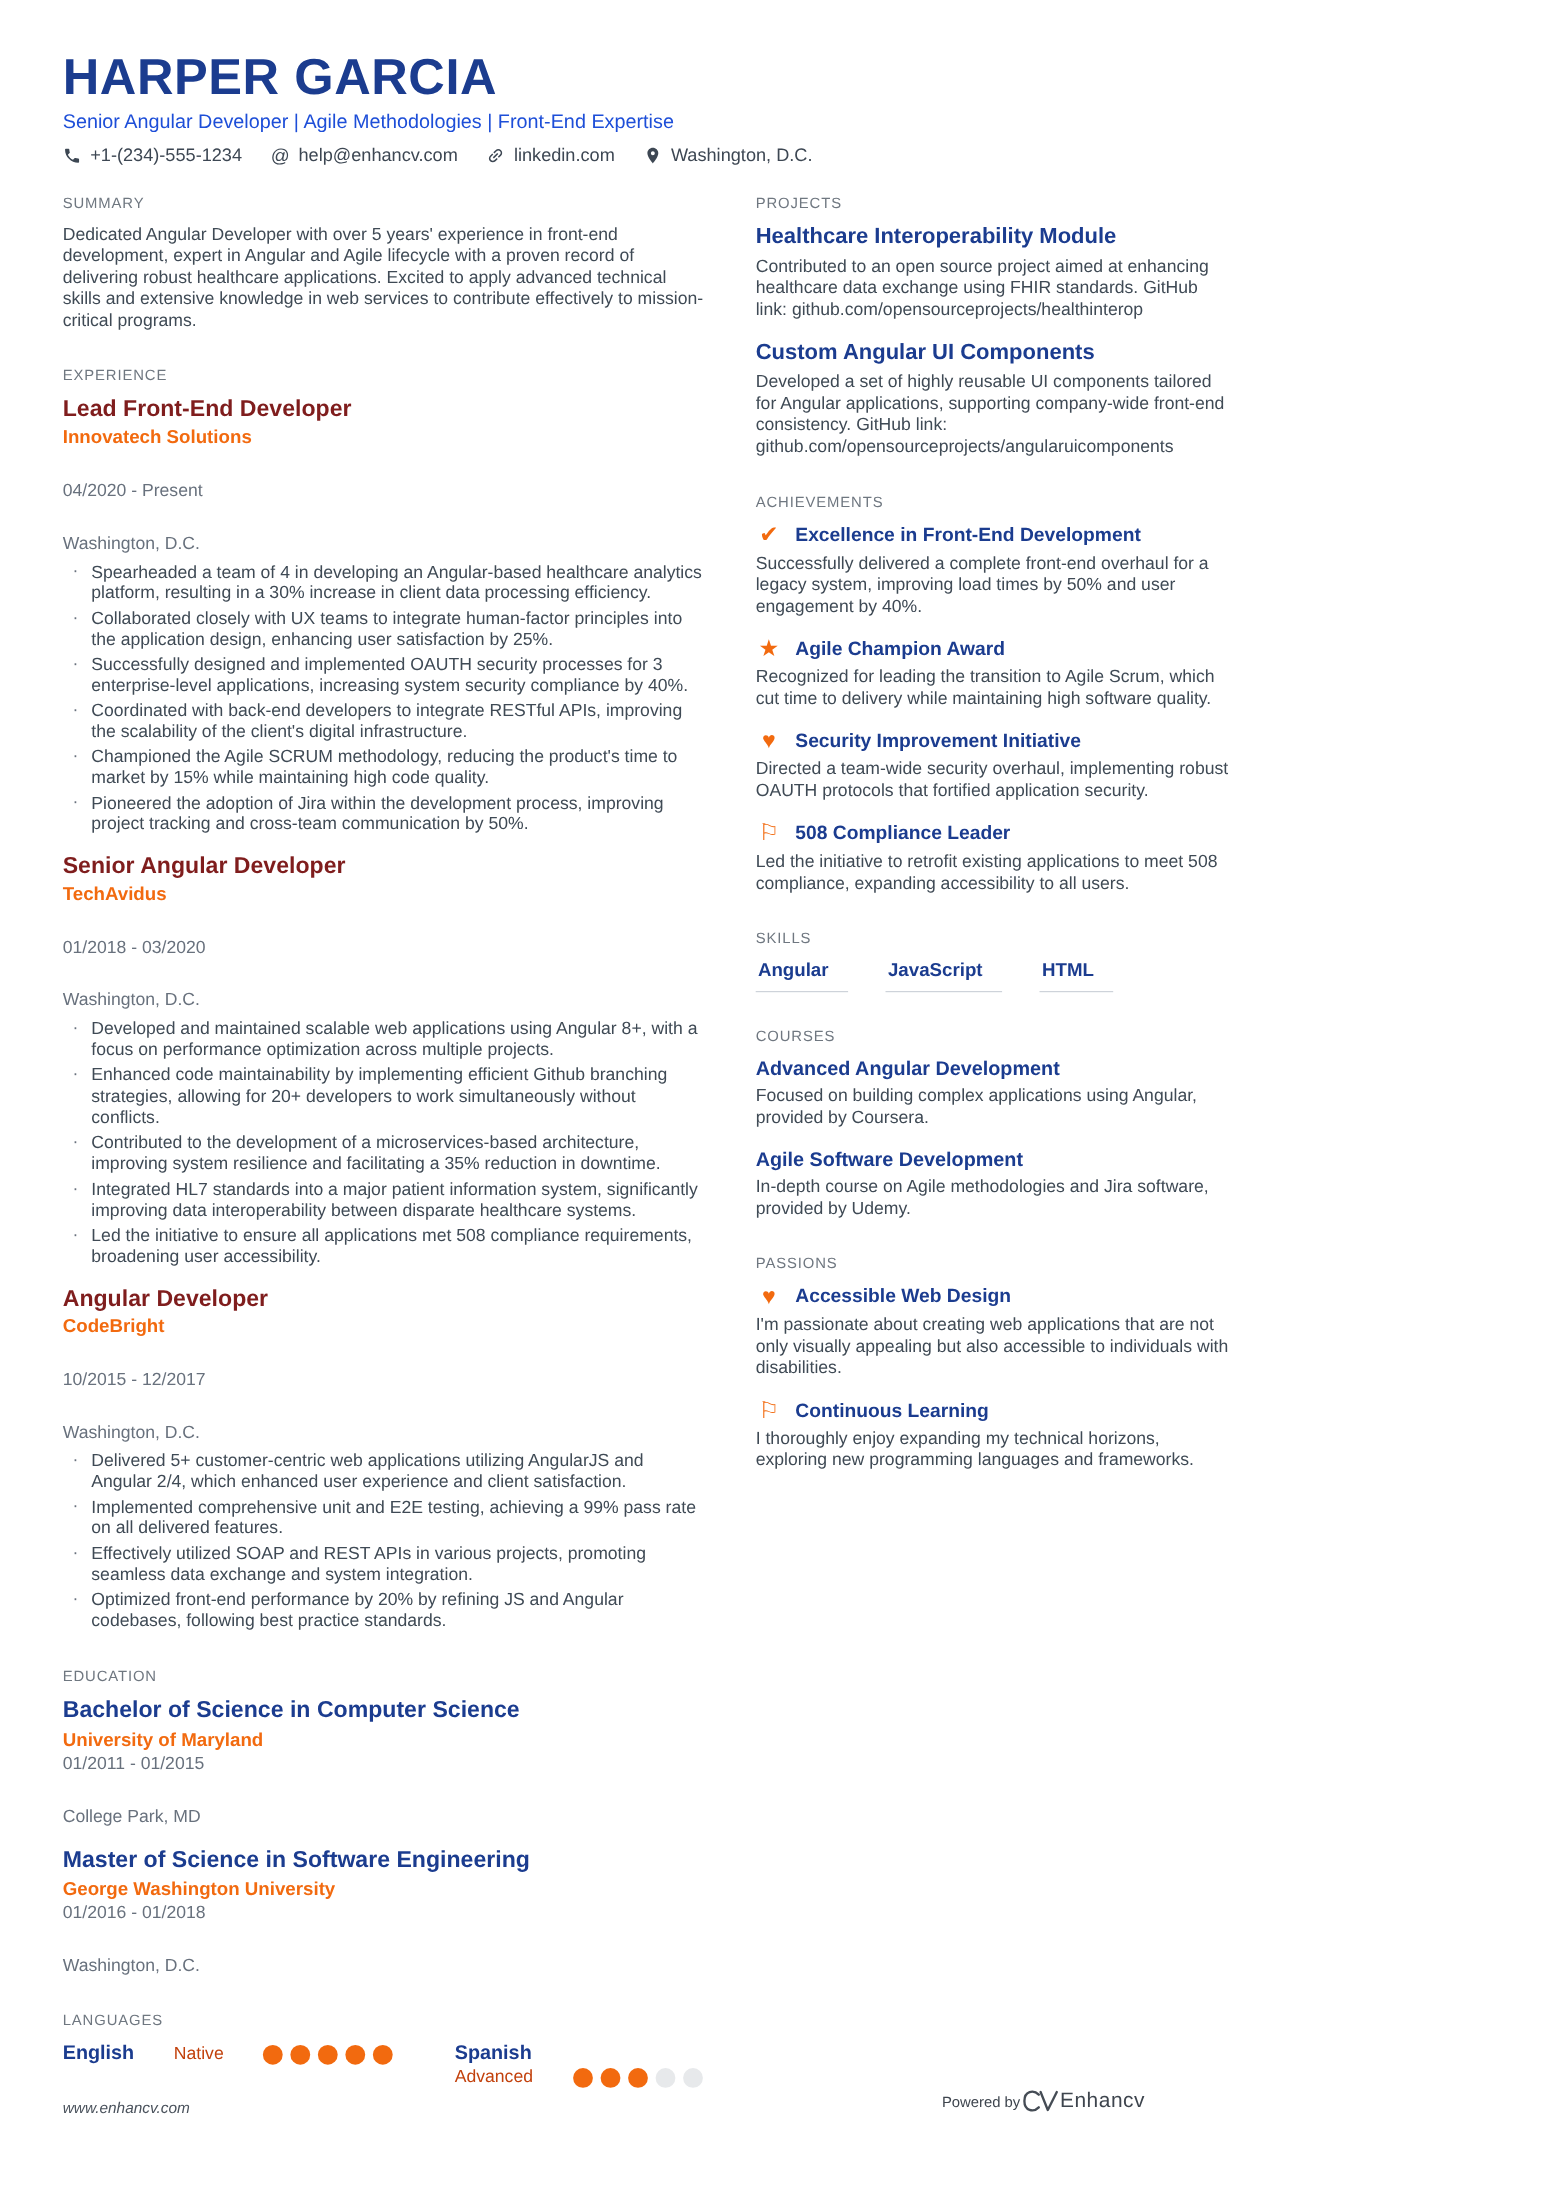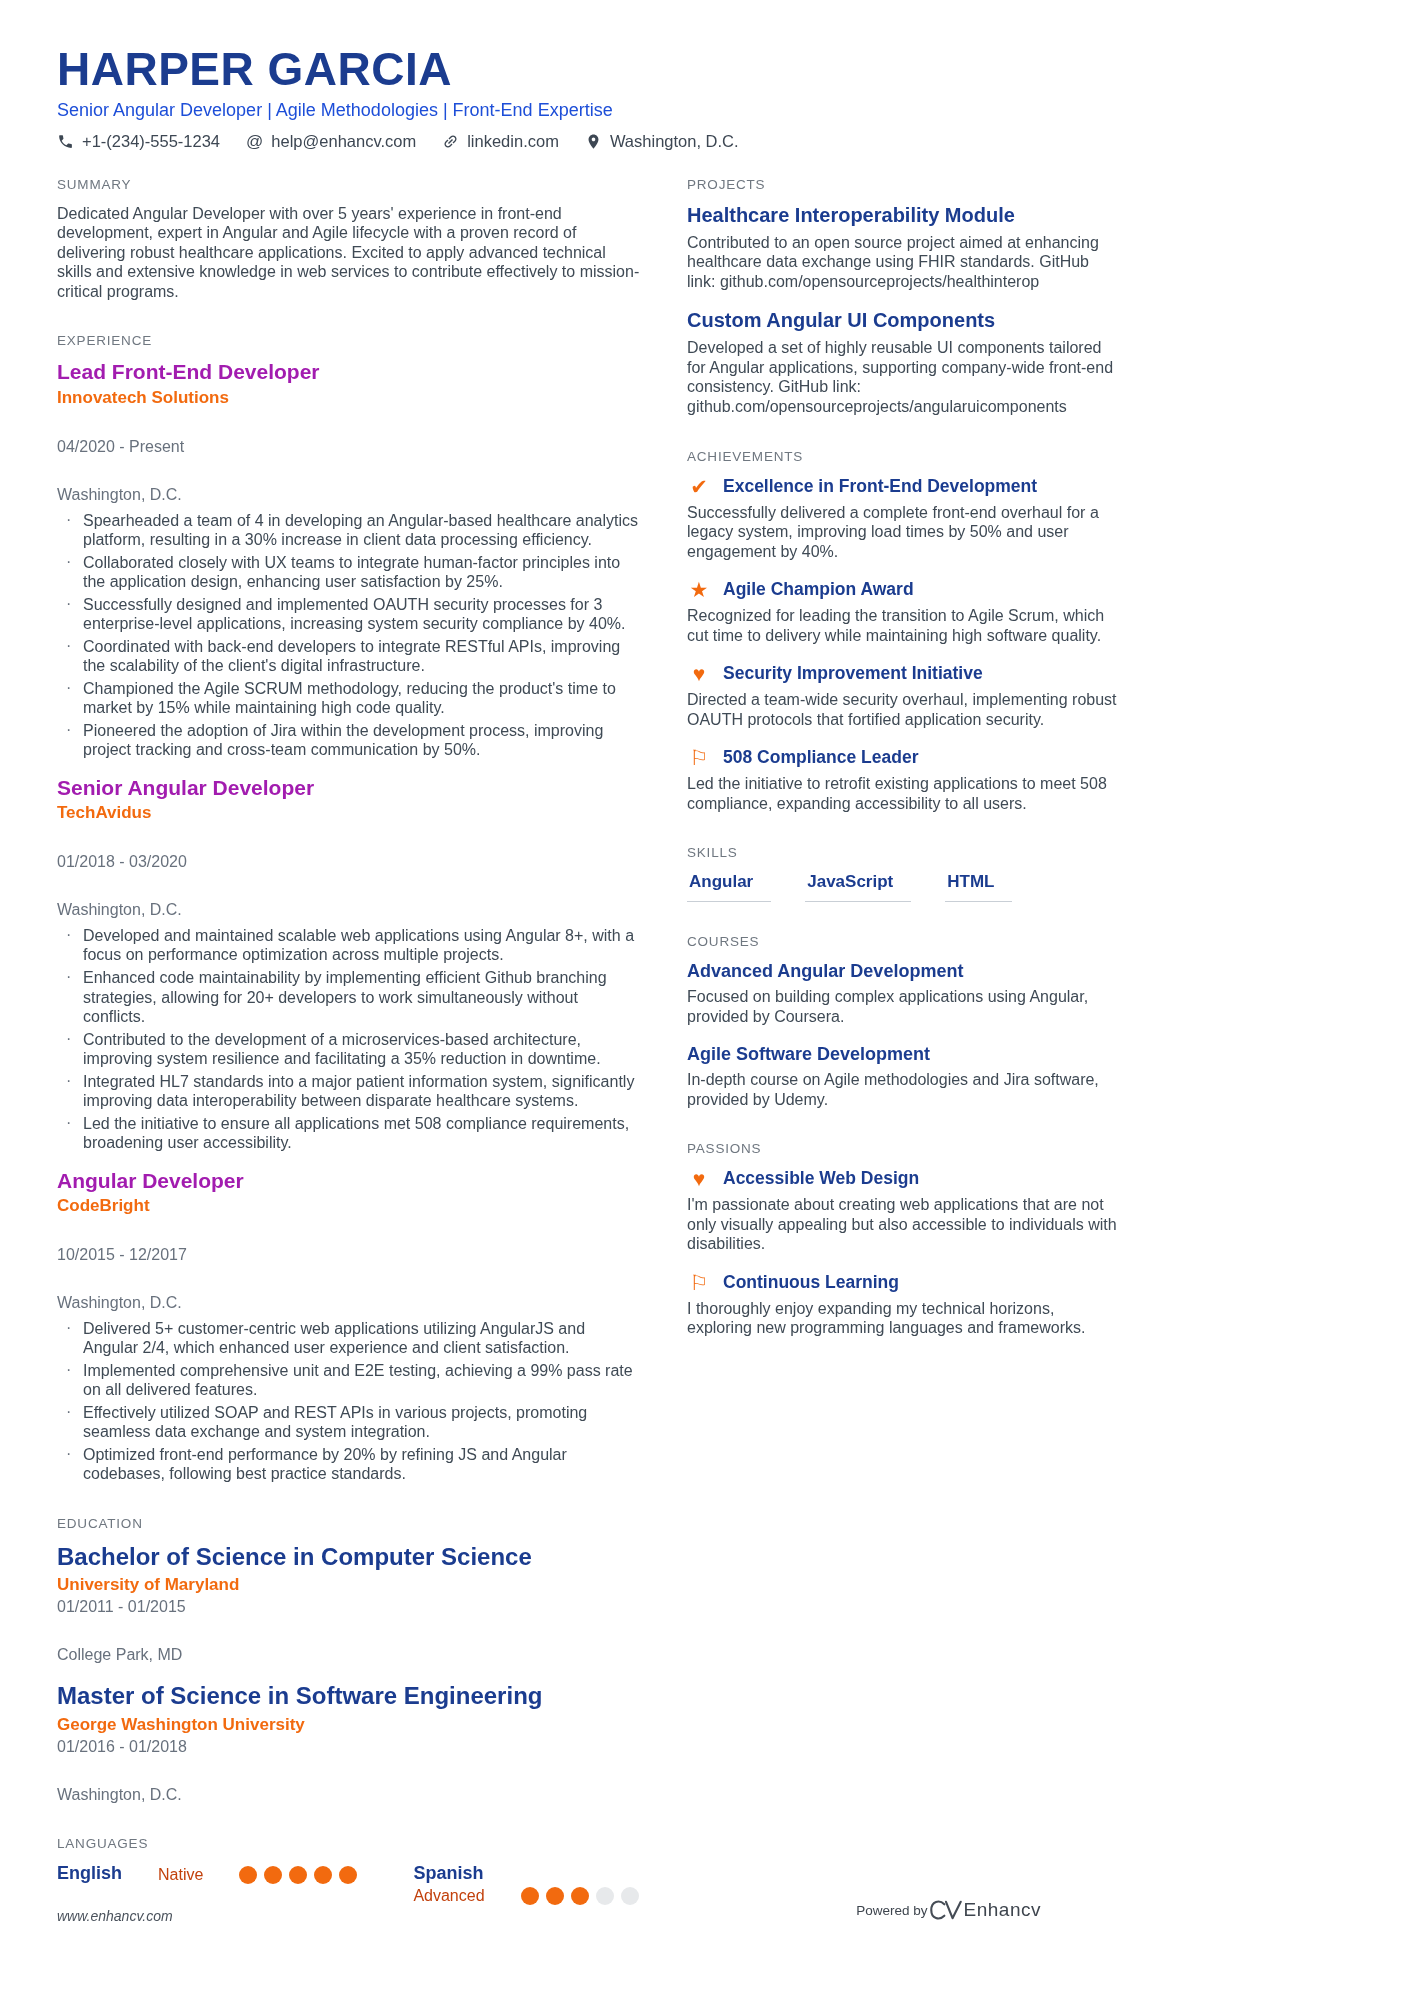--- a/index.html
+++ b/index.html
@@ -22,31 +22,31 @@
   .col-right{width:430px;flex:0 0 auto;}
 
   .section{margin-bottom:32px;}
   .section-label{font-size:13.5px;color:#6f7780;letter-spacing:.8px;margin-bottom:12px;}
 
   .body-text{font-size:16px;line-height:1.22;color:#3f4a55;}
 
   
   .job{margin-bottom:16px;}
   .job:last-child,.entry:last-child{margin-bottom:0;}
-  .job-title{font-size:21px;font-weight:700;color:#a21caf;line-height:1.15;}
+  .job-title{font-size:21px;font-weight:700;color:#7f1d1d;line-height:1.15;}
   .job-meta{display:flex;align-items:baseline;gap:30px;margin-top:3px;flex-direction:column;}
   .company{font-size:17px;font-weight:700;color:#f26a0f;}
   .meta-gray{font-size:16px;color:#68717d;}
   ul.bullets{list-style:none;margin:7px 0 0 0;padding:0;}
   ul.bullets li{position:relative;padding-left:26px;margin-bottom:3px;font-size:16px;line-height:1.22;color:#3f4a55;}
   ul.bullets li::before{content:"\00B7";position:absolute;left:9px;top:-1px;color:#68717d;}
 
   
   .edu{margin-bottom:18px;}
-  .edu-degree{font-size:24px;font-weight:700;color:#1b3c8f;line-height:1.15;}
+  .edu-degree{font-size:21px;font-weight:700;color:#1b3c8f;line-height:1.15;}
   .edu-school{font-size:17px;font-weight:700;color:#f26a0f;margin-top:5px;}
 
   
   .langs{display:flex;align-items:flex-start;gap:56px;}
   .lang-entry{display:flex;align-items:flex-end;gap:36px;}
   .lang-name{font-size:18px;font-weight:700;color:#1b3c8f;}
   .lang-level{font-size:16px;color:#c2410c;}
   .lang-stack .lang-level{margin-top:3px;}
   .dots{display:flex;gap:7px;align-items:center;}
   .dot{width:18px;height:18px;border-radius:50%;background:#e7e9eb;}

